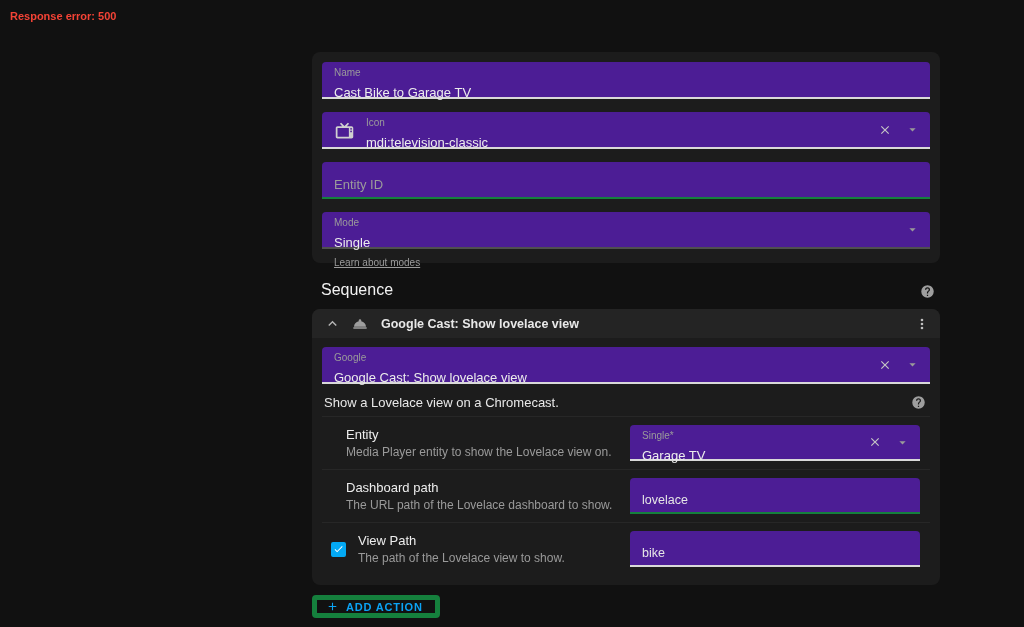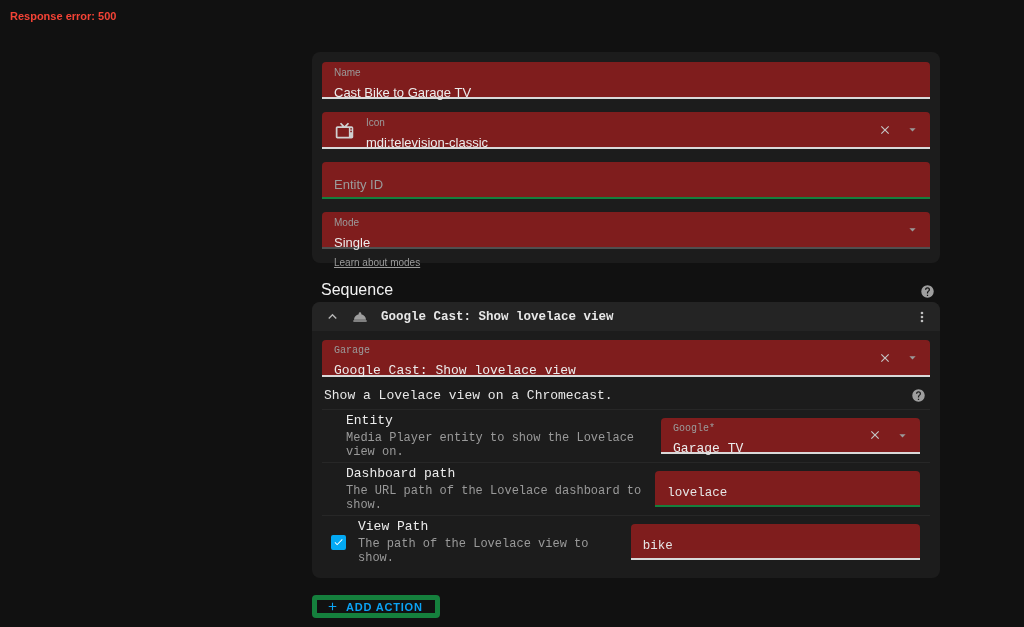--- a/index.html
+++ b/index.html
@@ -19,21 +19,21 @@
 
   .card {
     position:absolute; left:312px; width:628px;
     background:#1c1c1c; border-radius:8px;
   }
   .config-card { top:52px; height:211px; padding:10px; }
 
   
   .field {
     position:relative;
-    background:#7f1d1d;
+    background:#4c1d95;
     border-radius:4px 4px 0 0;
     height:37px;
     padding:5px 34px 13px 12px;
   }
   .field.b-bright { border-bottom:2px solid #d9d9d9; }
   .field.b-mid    { border-bottom:2px solid #15803d; }
   .field.b-dim    { border-bottom:2px solid #4f4f4f; }
   .field .f-label { font-size:10px; color:#9b9b9b; line-height:11px; }
   .field .f-value { font-size:13px; color:#ececec; line-height:16px; margin-top:7px; white-space:nowrap; }
   .field .f-placeholder {
@@ -49,21 +49,21 @@
     font-size:10px; color:#9b9b9b; text-decoration:underline; cursor:pointer;
   }
 
   
   .sequence-heading {
     position:absolute; left:321px; top:281px;
     font-size:16px; font-weight:normal; color:#f2f2f2;
   }
   .seq-help { position:absolute; left:918px; top:282px; }
 
-  .sequence-card { top:302px; height:276px;font-family:Liberation Mono, monospace; }
+  .sequence-card { top:309px; height:276px; }
   .action-header {
     height:29px; background:#242424; border-radius:8px 8px 0 0;
     display:flex; align-items:center; padding:0 8px 0 10px;
   }
   .action-title { font-size:12.5px; font-weight:bold; color:#e8e8e8; margin-left:11px; }
   .header-spacer { flex:1; }
   .icon-btn { display:flex; align-items:center; justify-content:center; cursor:pointer; background:none; border:none; padding:2px; }
 
   .action-body { padding:9px 10px 0 10px; }
 
@@ -187,21 +187,21 @@
     <span class="icon-btn">
       <svg width="16" height="16" viewBox="0 0 24 24" fill="#c0c0c0">
           <path d="M12,16A2,2 0 0,1 14,18A2,2 0 0,1 12,20A2,2 0 0,1 10,18A2,2 0 0,1 12,16M12,10A2,2 0 0,1 14,12A2,2 0 0,1 12,14A2,2 0 0,1 10,12A2,2 0 0,1 12,10M12,4A2,2 0 0,1 14,6A2,2 0 0,1 12,8A2,2 0 0,1 10,6A2,2 0 0,1 12,4Z"></path>
         </svg>
     </span>
   </div>
 
   <div class="action-body">
 
     <div class="field b-bright">
-      <div class="f-label">Garage</div>
+      <div class="f-label">Google</div>
       <div class="f-value">Google Cast: Show lovelace view</div>
       <div class="trail">
         <span class="icon-btn">
           <svg width="14" height="14" viewBox="0 0 24 24" fill="#c5c5c5">
               <path d="M19,6.41L17.59,5L12,10.59L6.41,5L5,6.41L10.59,12L5,17.59L6.41,19L12,13.41L17.59,19L19,17.59L13.41,12L19,6.41Z"></path>
             </svg>
         </span>
         <span class="icon-btn">
           <svg width="15" height="15" viewBox="0 0 24 24" fill="#9a9a9a">
               <path d="M7,10L12,15L17,10H7Z"></path>
@@ -220,21 +220,21 @@
       </span>
     </div>
 
     <div class="opt-row">
       <div class="opt-text">
         <span class="opt-title">Entity</span>
         <span class="opt-desc">Media Player entity to show the Lovelace view on.</span>
       </div>
       <div class="opt-field">
         <div class="field b-bright" style="padding-right:52px">
-          <div class="f-label">Google*</div>
+          <div class="f-label">Single*</div>
           <div class="f-value">Garage TV</div>
           <div class="trail">
             <span class="icon-btn">
               <svg width="14" height="14" viewBox="0 0 24 24" fill="#c5c5c5">
                   <path d="M19,6.41L17.59,5L12,10.59L6.41,5L5,6.41L10.59,12L5,17.59L6.41,19L12,13.41L17.59,19L19,17.59L13.41,12L19,6.41Z"></path>
                 </svg>
             </span>
             <span class="icon-btn">
               <svg width="15" height="15" viewBox="0 0 24 24" fill="#9a9a9a">
                   <path d="M7,10L12,15L17,10H7Z"></path>

